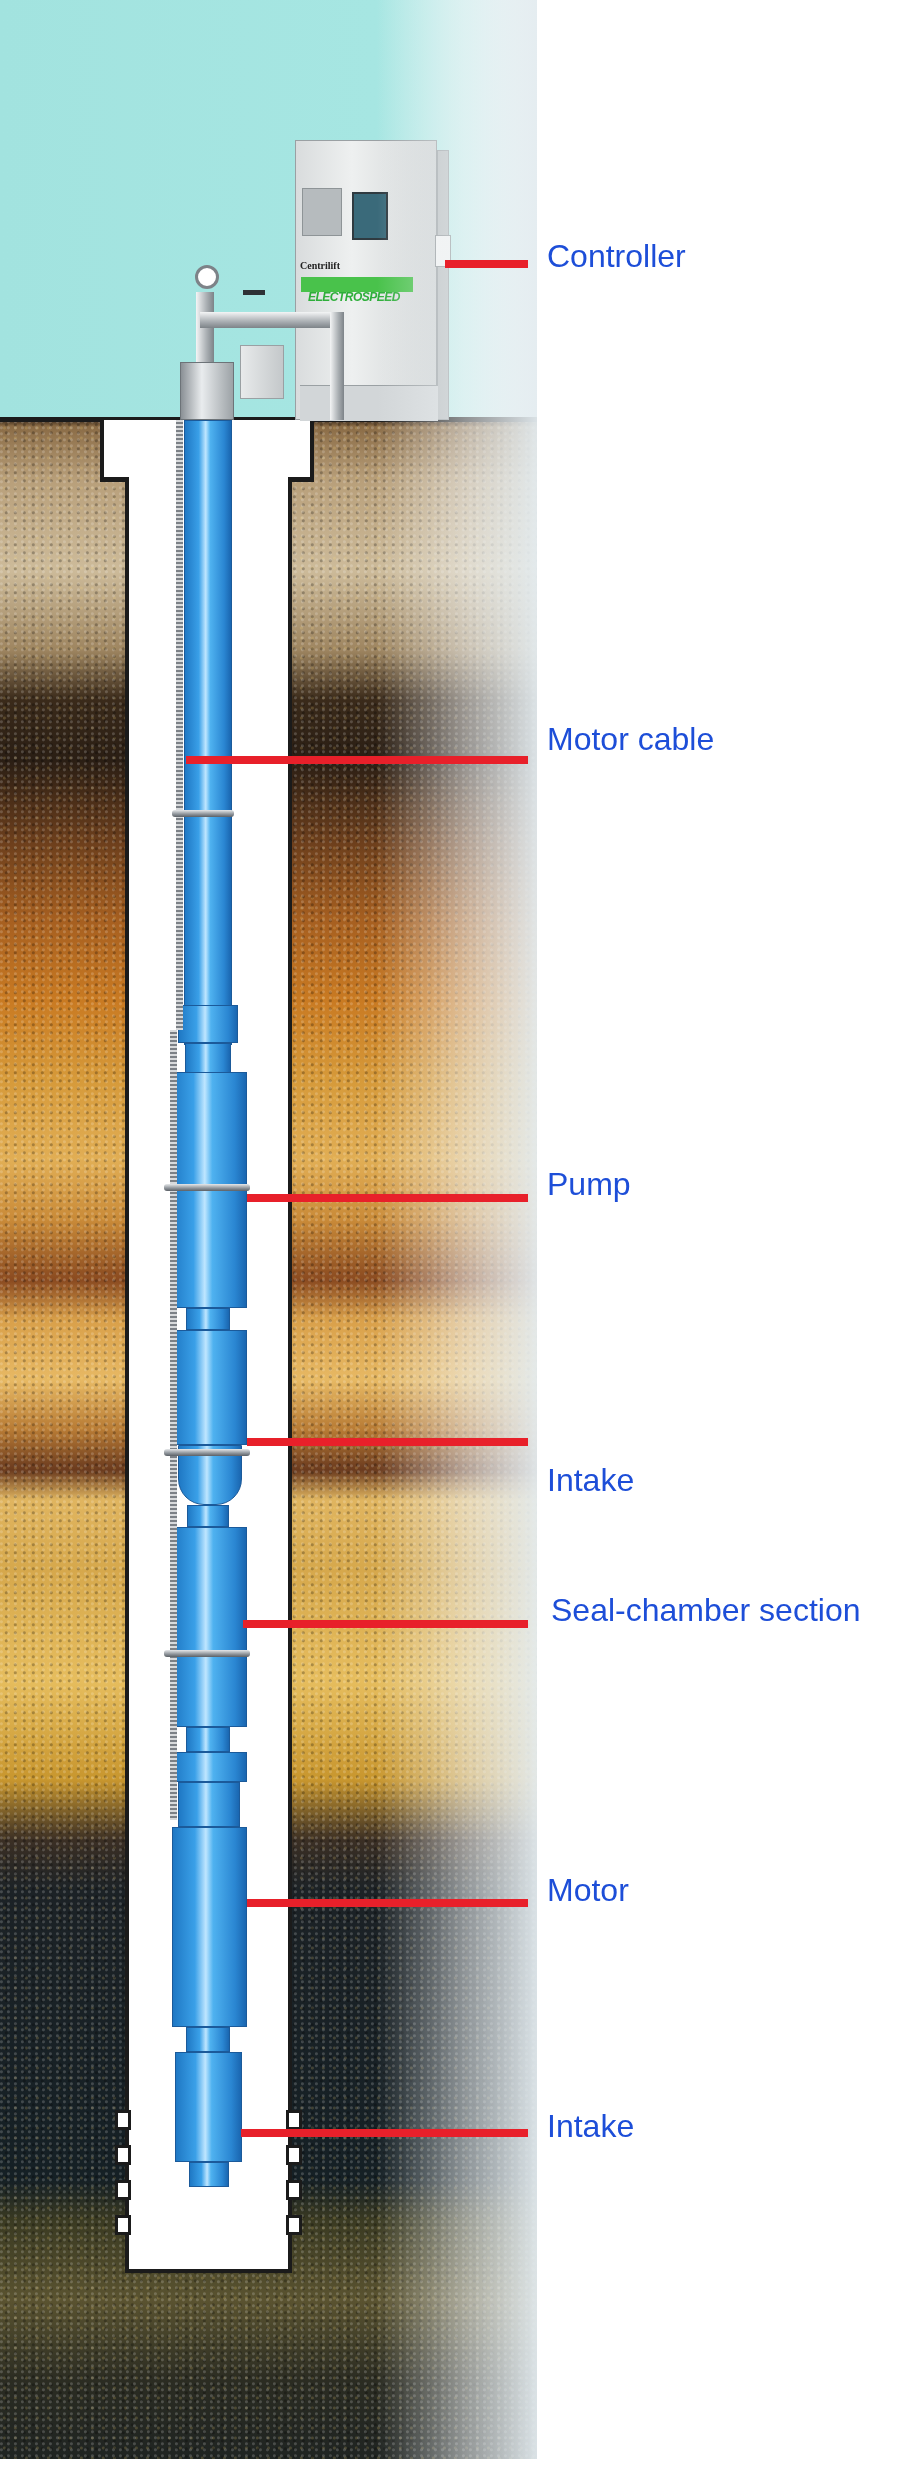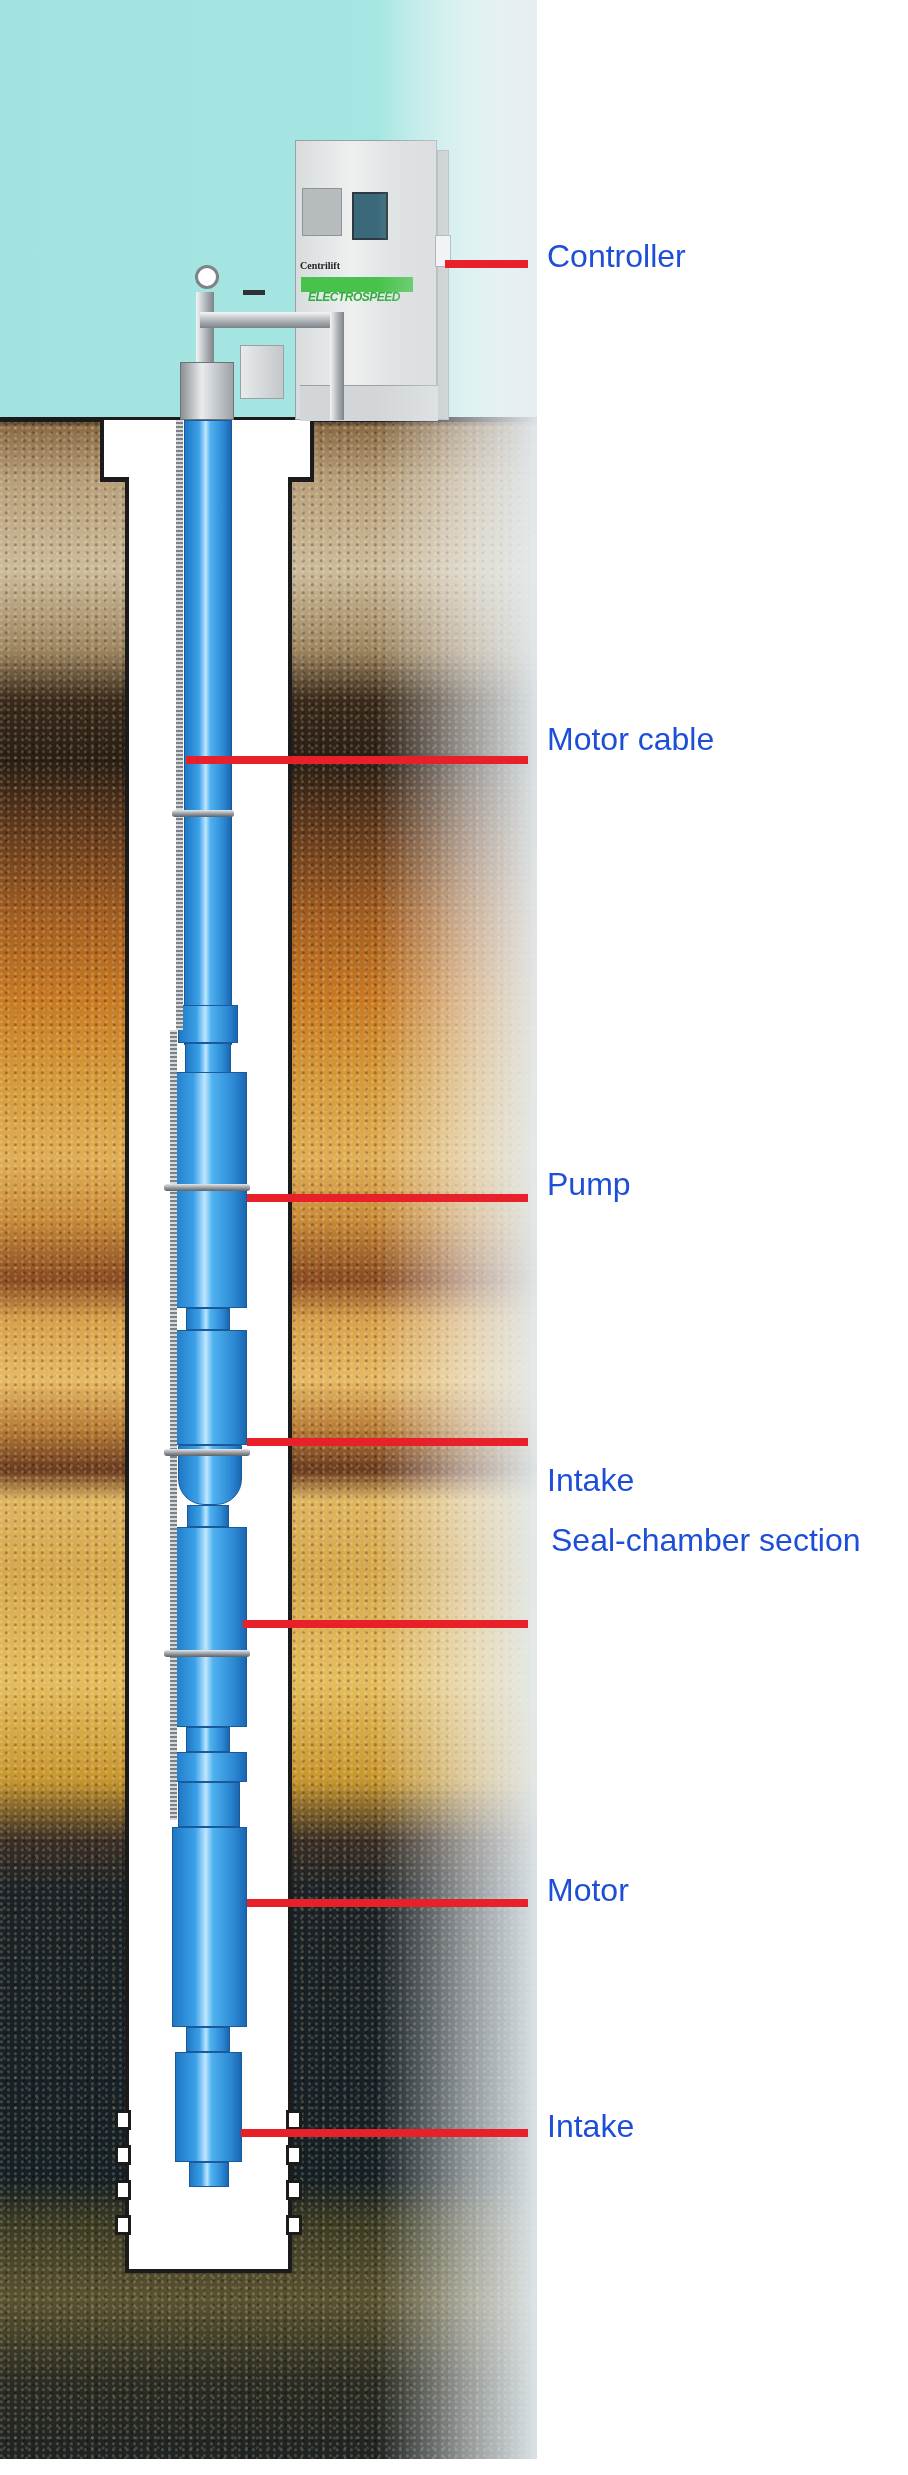--- a/index.html
+++ b/index.html
@@ -142,15 +142,15 @@
 <div class="leader" style="left:247px;top:1194px;width:281px"></div>
 <div class="leader" style="left:247px;top:1438px;width:281px"></div>
 <div class="leader" style="left:243px;top:1620px;width:285px"></div>
 <div class="leader" style="left:247px;top:1899px;width:281px"></div>
 <div class="leader" style="left:241px;top:2129px;width:287px"></div>
 
 <div class="label" style="top:240px">Controller</div>
 <div class="label" style="top:723px">Motor cable</div>
 <div class="label" style="top:1168px">Pump</div>
 <div class="label" style="top:1464px">Intake</div>
-<div class="label" style="top:1524px;left:551px">Seal-chamber section</div>
+<div class="label" style="top:1594px;left:551px">Seal-chamber section</div>
 <div class="label" style="top:1874px">Motor</div>
 <div class="label" style="top:2110px">Intake</div>
 
 </body></html>

